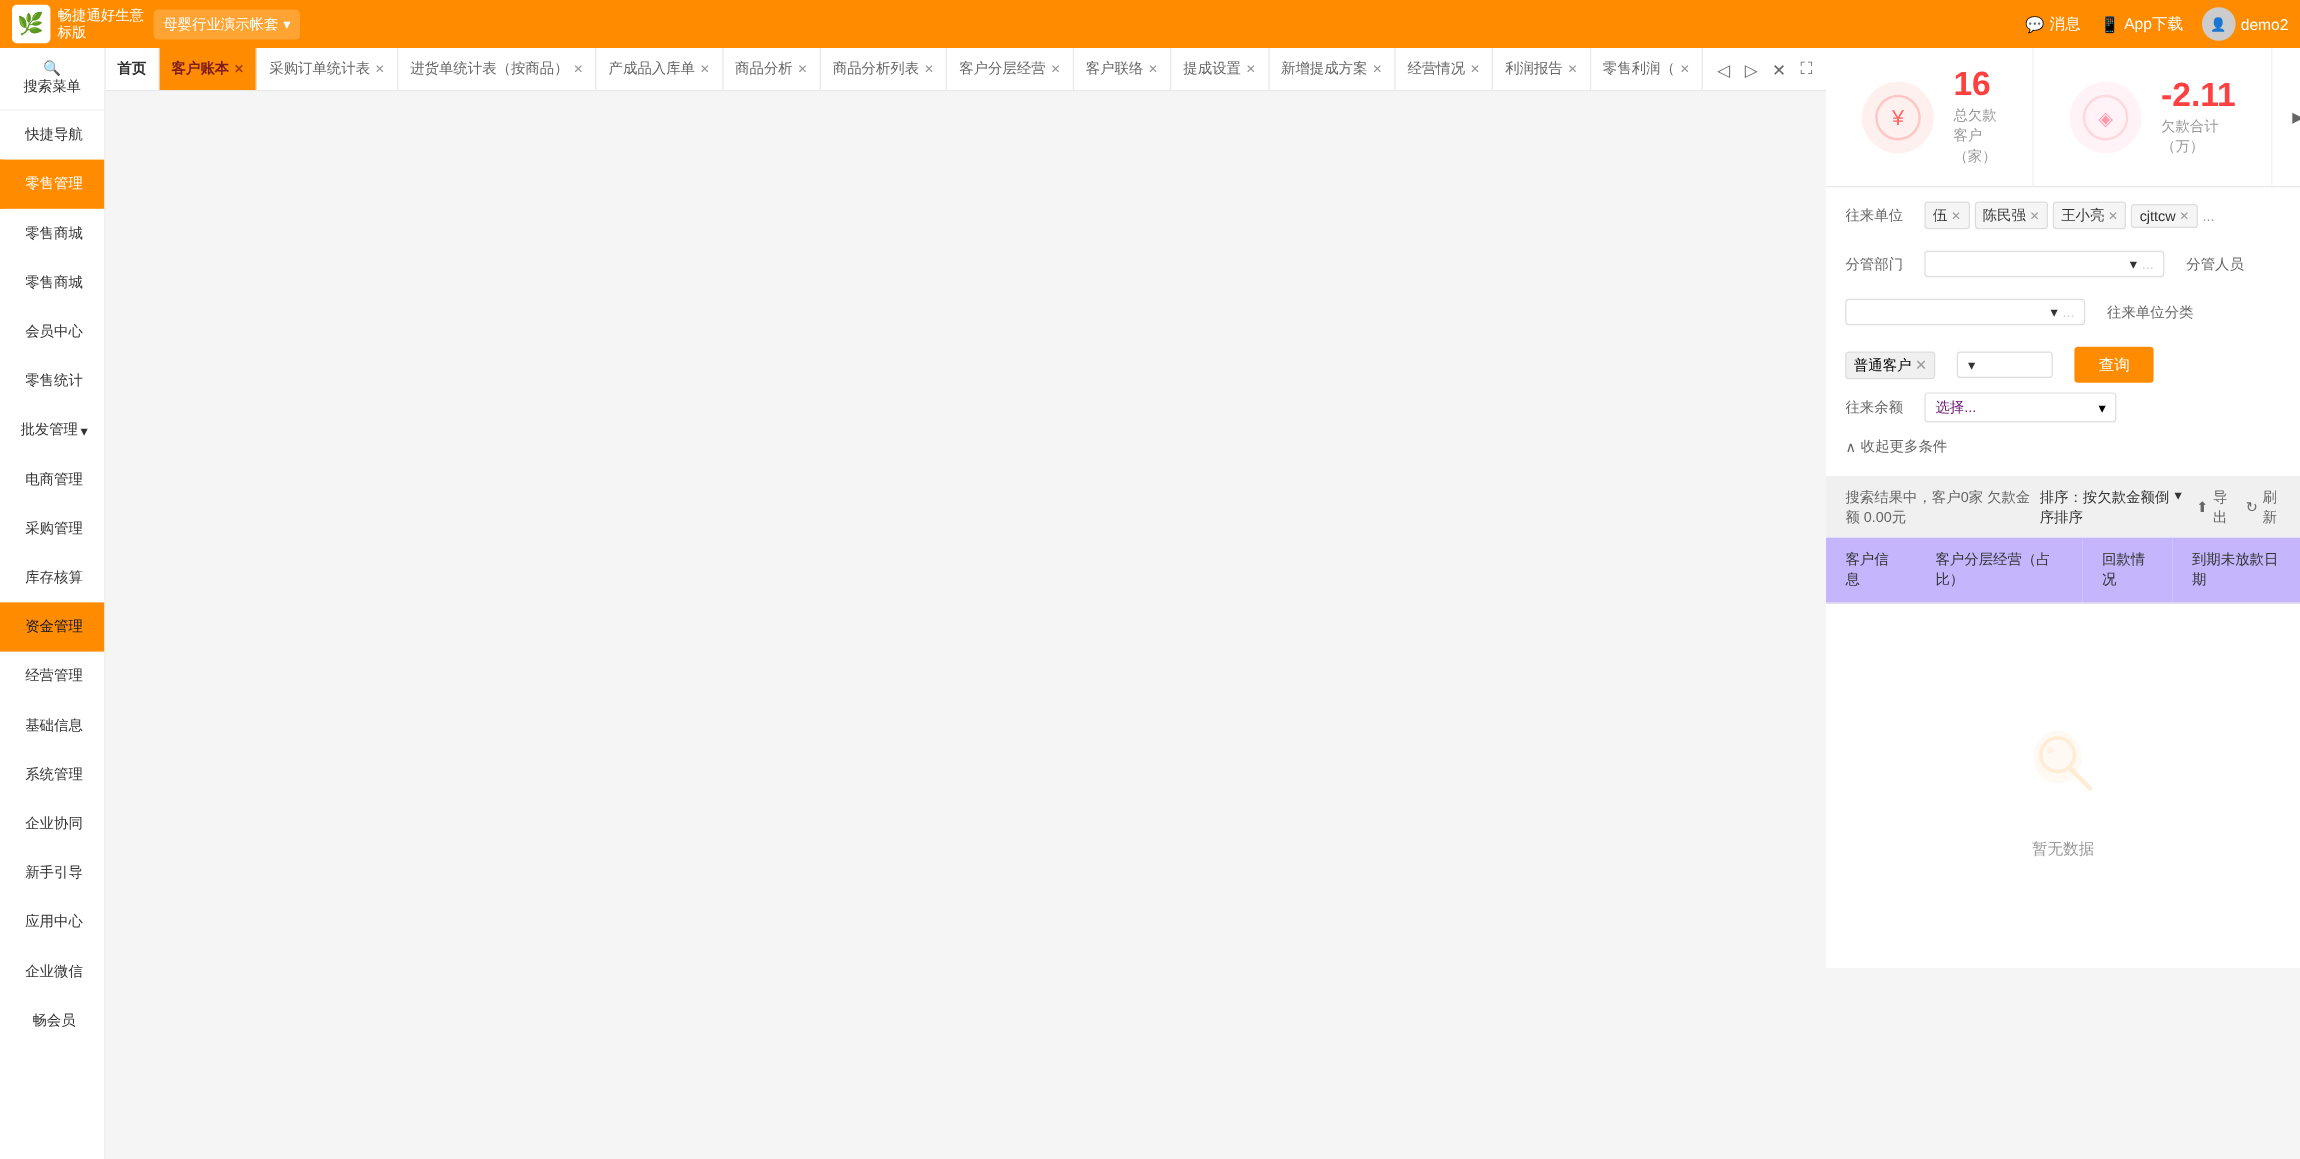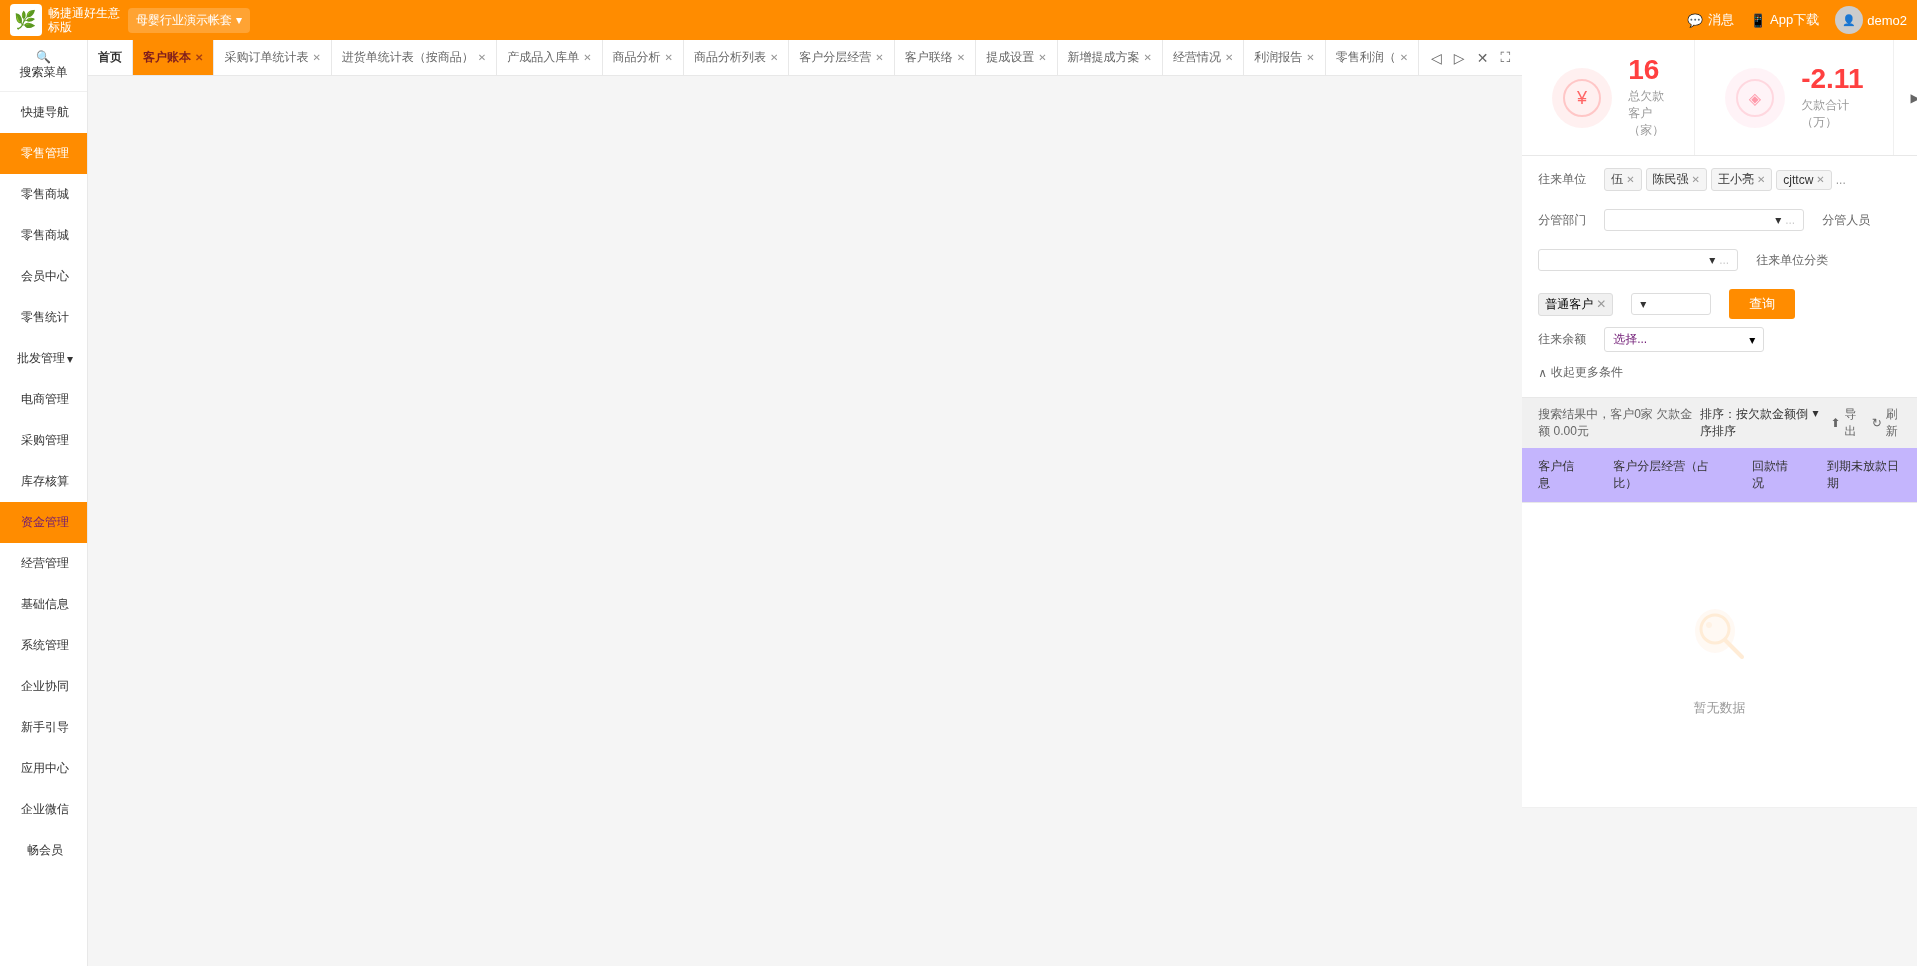--- a/index.html
+++ b/index.html
@@ -158,21 +158,21 @@
     </div>
     <div class="sidebar-nav-item">
       <span>电商管理</span>
     </div>
     <div class="sidebar-nav-item">
       <span>采购管理</span>
     </div>
     <div class="sidebar-nav-item">
       <span>库存核算</span>
     </div>
-    <div class="sidebar-nav-item" style="background:#ff8c00;color:#701a75;">
+    <div class="sidebar-nav-item" style="background:#ff8c00;color:#0f172a;">
       <span>资金管理</span>
     </div>
     <div class="sidebar-nav-item">
       <span>经营管理</span>
     </div>
     <div class="sidebar-nav-item">
       <span>基础信息</span>
     </div>
     <div class="sidebar-nav-item">
       <span>系统管理</span>

